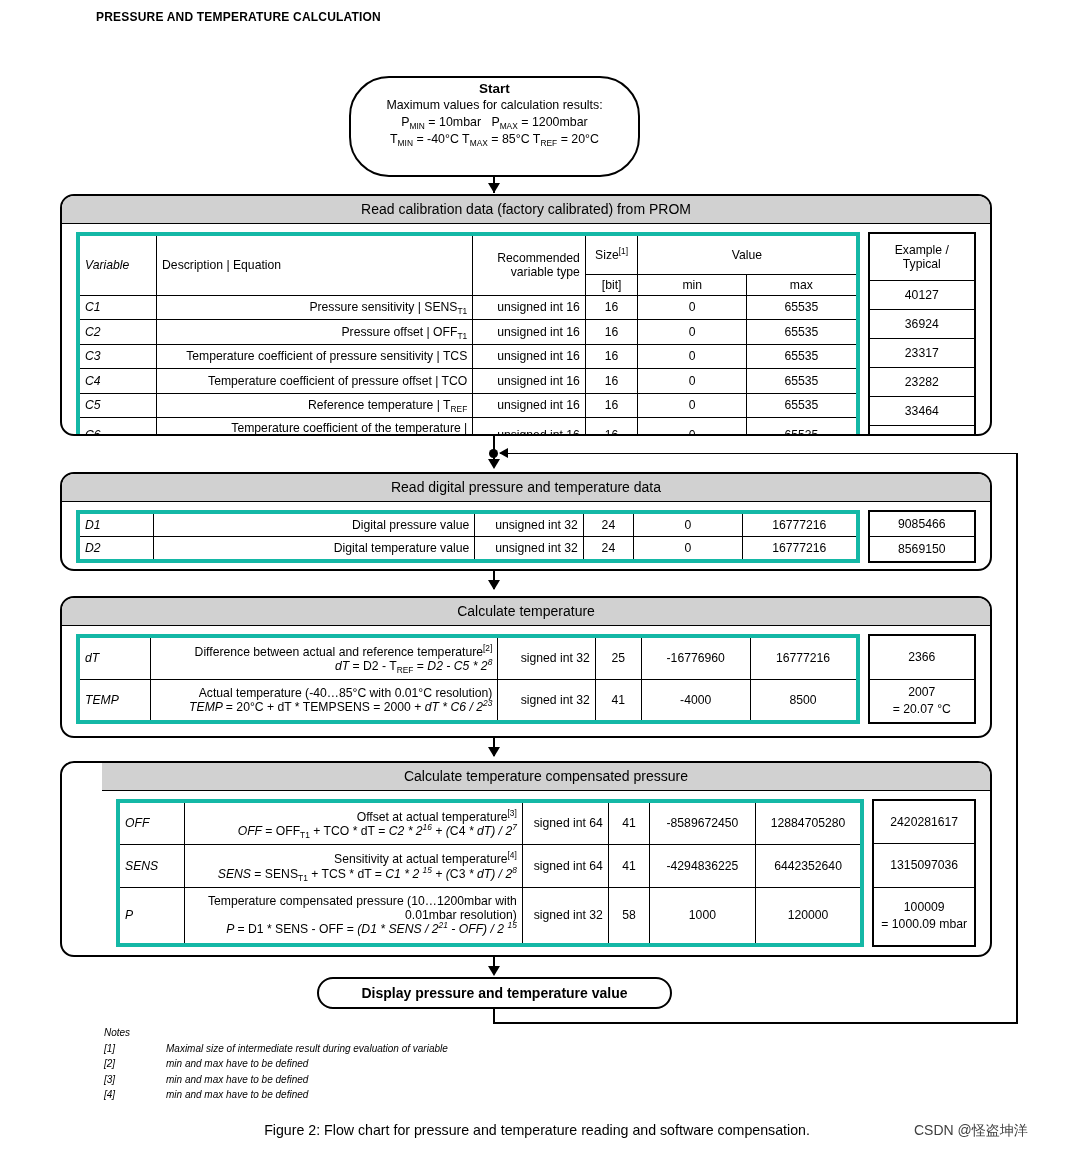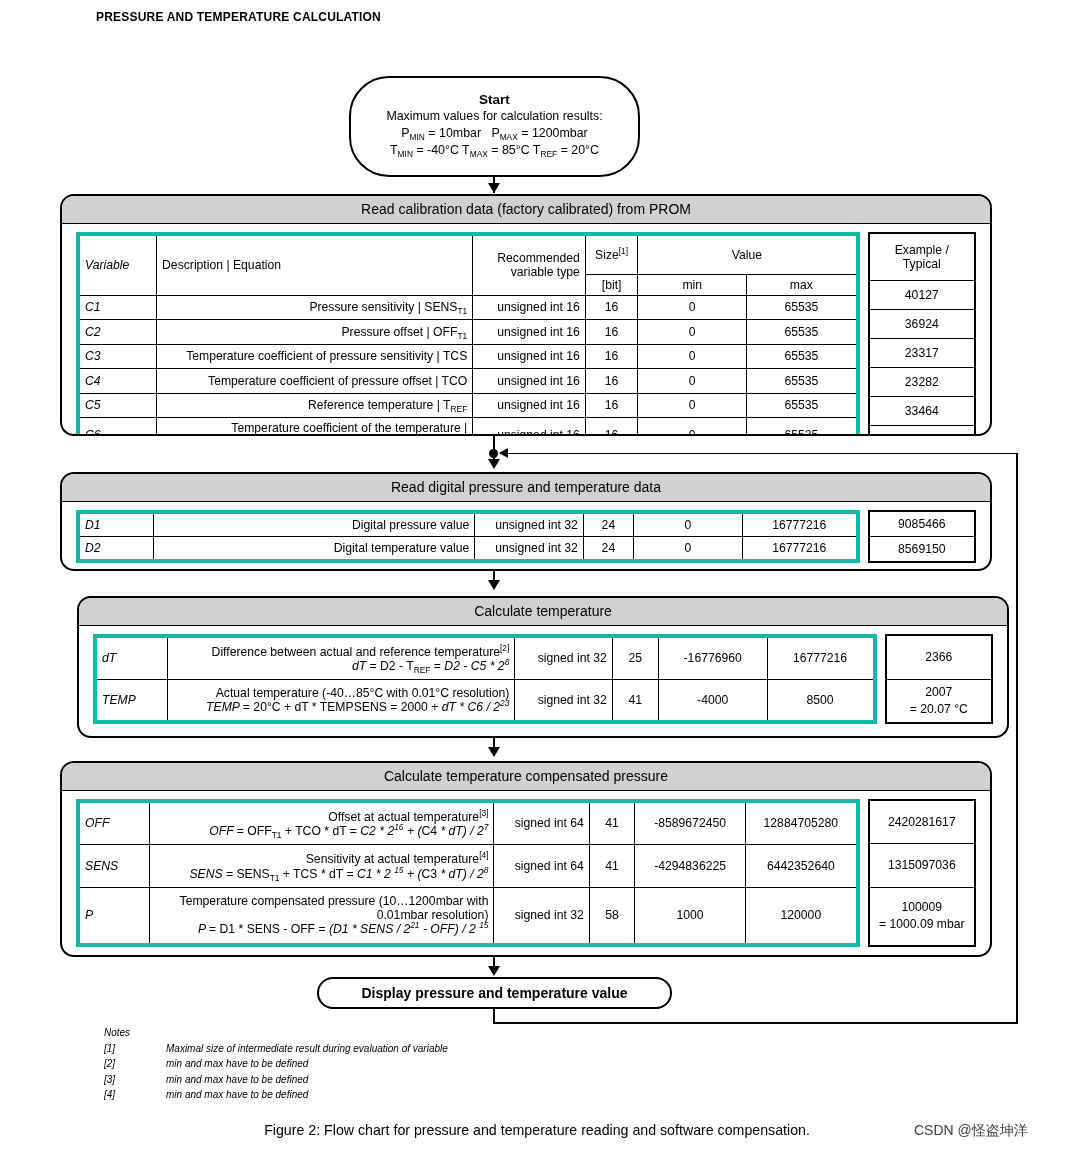--- a/index.html
+++ b/index.html
@@ -12,21 +12,21 @@
   .page-title{
     position:absolute;left:52px;top:10px;
     font-size:12px;font-weight:bold;letter-spacing:0.2px;margin-left:44px;
   }
 
   
   .terminal{
     position:absolute;border:2.2px solid #000;border-radius:40px;
     background:#fff;box-sizing:border-box;text-align:center;
   }
-  #start-block{left:349px;top:76px;width:291px;height:101px;padding-top:13px;}
+  #start-block{left:349px;top:76px;width:291px;height:101px;padding-top:2px;}
   #start-title{font-size:13.5px;font-weight:bold;line-height:17px;}
   .start-line{font-size:12.4px;line-height:17px;white-space:nowrap;}
   #display-block{left:317px;top:977px;width:355px;height:32px;
     display:flex;align-items:center;justify-content:center;}
   #display-label{font-size:14px;font-weight:bold;}
 
   
   .panel{
     position:absolute;border:2.2px solid #000;border-radius:14px;
     background:#fff;box-sizing:border-box;overflow:hidden;
@@ -262,21 +262,21 @@
             <td class="c-ex">8569150</td>
           </tr>
     </tbody>
       </table>
   </div>
 </div>
 
 <div class="vline" style="left:493px;top:571px;height:18px;"></div>
 <div class="arrow-d" style="left:488px;top:580px;"></div>
 
-<div class="panel" id="panel-temperature" style="left:60px;top:596px;width:932px;height:142px;margin-left:17px;">
+<div class="panel" id="panel-temperature" style="left:60px;top:596px;width:932px;height:142px;">
   <div class="panel-head">Calculate temperature</div>
   <div class="panel-body">
     <table class="main-tbl">
       <tbody>
           <tr class="eq-row">
         <td class="c-var">dT</td>
         <td class="c-desc">
           <span class="desc-txt"><span>Difference between actual and reference temperature</span><span class="note-ref">[2]</span></span>
           <span class="eqn"><i>dT</i> <span class="up">= D2 - T</span><sub class="up">REF</sub><span class="up"> = </span><i>D2 - C5 * 2</i><sup><i>8</i></sup></span>
         </td>
@@ -310,21 +310,21 @@
       </td>
           </tr>
     </tbody>
       </table>
   </div>
 </div>
 
 <div class="vline" style="left:493px;top:738px;height:18px;"></div>
 <div class="arrow-d" style="left:488px;top:747px;"></div>
 
-<div class="panel" id="panel-pressure" style="left:60px;top:761px;width:932px;height:196px;">
+<div class="panel" id="panel-pressure" style="left:60px;top:761px;width:932px;height:196px;padding-left:40px;">
   <div class="panel-head">Calculate temperature compensated pressure</div>
   <div class="panel-body">
     <table class="main-tbl">
       <tbody>
           <tr class="eq-row">
         <td class="c-var">OFF</td>
         <td class="c-desc">
           <span class="desc-txt"><span>Offset at actual temperature</span><span class="note-ref">[3]</span></span>
           <span class="eqn"><i>OFF</i> <span class="up">= OFF</span><sub class="up">T1</sub><span class="up"> + TCO * dT = </span><i>C2 * 2</i><sup><i>16</i></sup><i> + (</i><span class="up">C4</span><i> * dT) / 2</i><sup><i>7</i></sup></span>
         </td>

